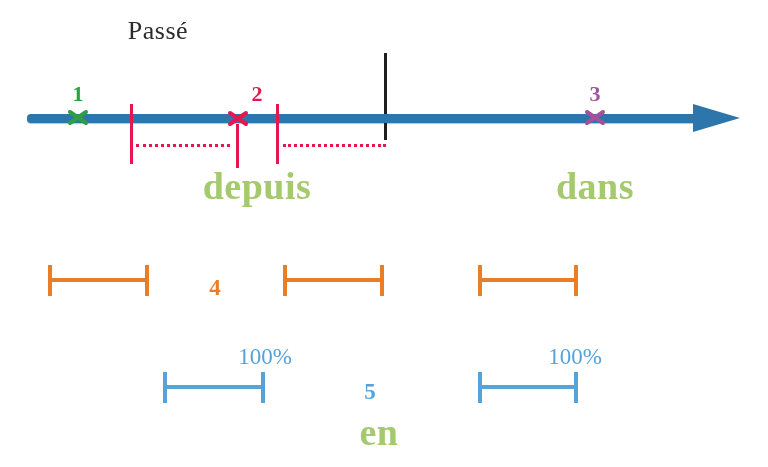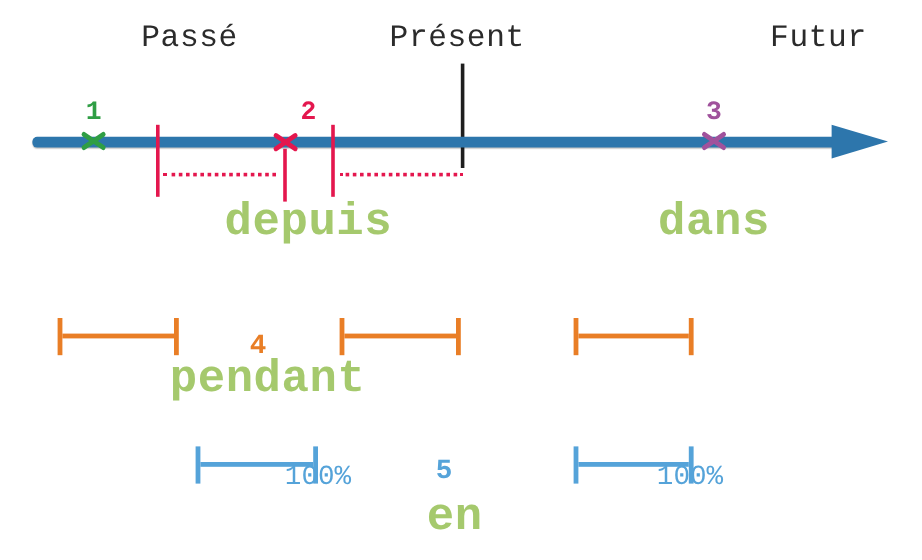--- a/index.html
+++ b/index.html
@@ -2,21 +2,21 @@
 <html><head>
 <meta charset="utf-8">
 <style>
   html, body { margin: 0; padding: 0; background: #ffffff; }
   #canvas {
     position: relative;
     width: 754px;
     height: 467px;
     background: #ffffff;
     overflow: hidden;
-    font-family: Liberation Mono, monospace;
+    font-family: Liberation Serif, serif;
   }
   .abs { position: absolute; }
   .cx { transform: translateX(-50%); white-space: nowrap; }
 
   
   .epoch {
     font-size: 26px;
     color: #2b2b2b;
     letter-spacing: 0.5px;
   }
@@ -74,32 +74,30 @@
     position: absolute;
     left: 0; right: 0;
     top: 13px; height: 4px;
   }
   .bracket.orange { border-left: 4px solid #e97e26; border-right: 4px solid #e97e26; }
   .bracket.orange .mid { background: #e97e26; }
   .bracket.blue { border-left: 4px solid #55a3d9; border-right: 4px solid #55a3d9; }
   .bracket.blue .mid { background: #55a3d9; }
 
   .interval-num { font-size: 23px; font-weight: bold; }
-  .percent { font-size: 23px; color: #55a3d9; margin-top: 40px; }
+  .percent { font-size: 23px; color: #55a3d9; }
 
   svg.xmark { display: block; }
 </style>
 </head>
 <body>
 
 <div id="canvas">
 
   <div class="abs cx epoch" style="left:158px; top:16px;">Passé</div>
-  <div class="abs cx epoch" style="left:381px; top:16px;">Présent</div>
-  <div class="abs cx epoch" style="left:682px; top:16px;">Futur</div>
 
   <div class="abs present-divider"></div>
 
   <div class="abs axis-bar"></div>
   <div class="abs axis-arrow"></div>
 
   <div class="abs cx marker-num green-t" style="left:78px; top:81px;">1</div>
   <svg class="abs xmark" style="left:67px; top:109px;" width="22" height="17" viewBox="0 0 22 17">
     <path d="M3 3 L19 14 M19 3 L3 14" stroke="#2f9e44" stroke-width="4" stroke-linecap="round" fill="none"></path>
   </svg>
@@ -128,21 +126,20 @@
       <div class="mid"></div>
     </div>
   <div class="abs cx interval-num orange-t" style="left:215px; top:275px;">4</div>
   <div class="abs bracket orange" style="left:283px; top:265px; width:101px;">
       <div class="mid"></div>
     </div>
   <div class="abs bracket orange" style="left:478px; top:265px; width:100px;">
       <div class="mid"></div>
     </div>
 
-  <div class="abs cx expr" style="left:223px; top:295px;">pendant</div>
 
   <div class="abs cx percent" style="left:265px; top:344px;">100%</div>
   <div class="abs cx percent" style="left:575px; top:344px;">100%</div>
 
   <div class="abs bracket blue" style="left:163px; top:372px; width:102px;">
       <div class="mid"></div>
     </div>
   <div class="abs cx interval-num blue-t" style="left:370px; top:379px;">5</div>
   <div class="abs bracket blue" style="left:478px; top:372px; width:100px;">
       <div class="mid"></div>

